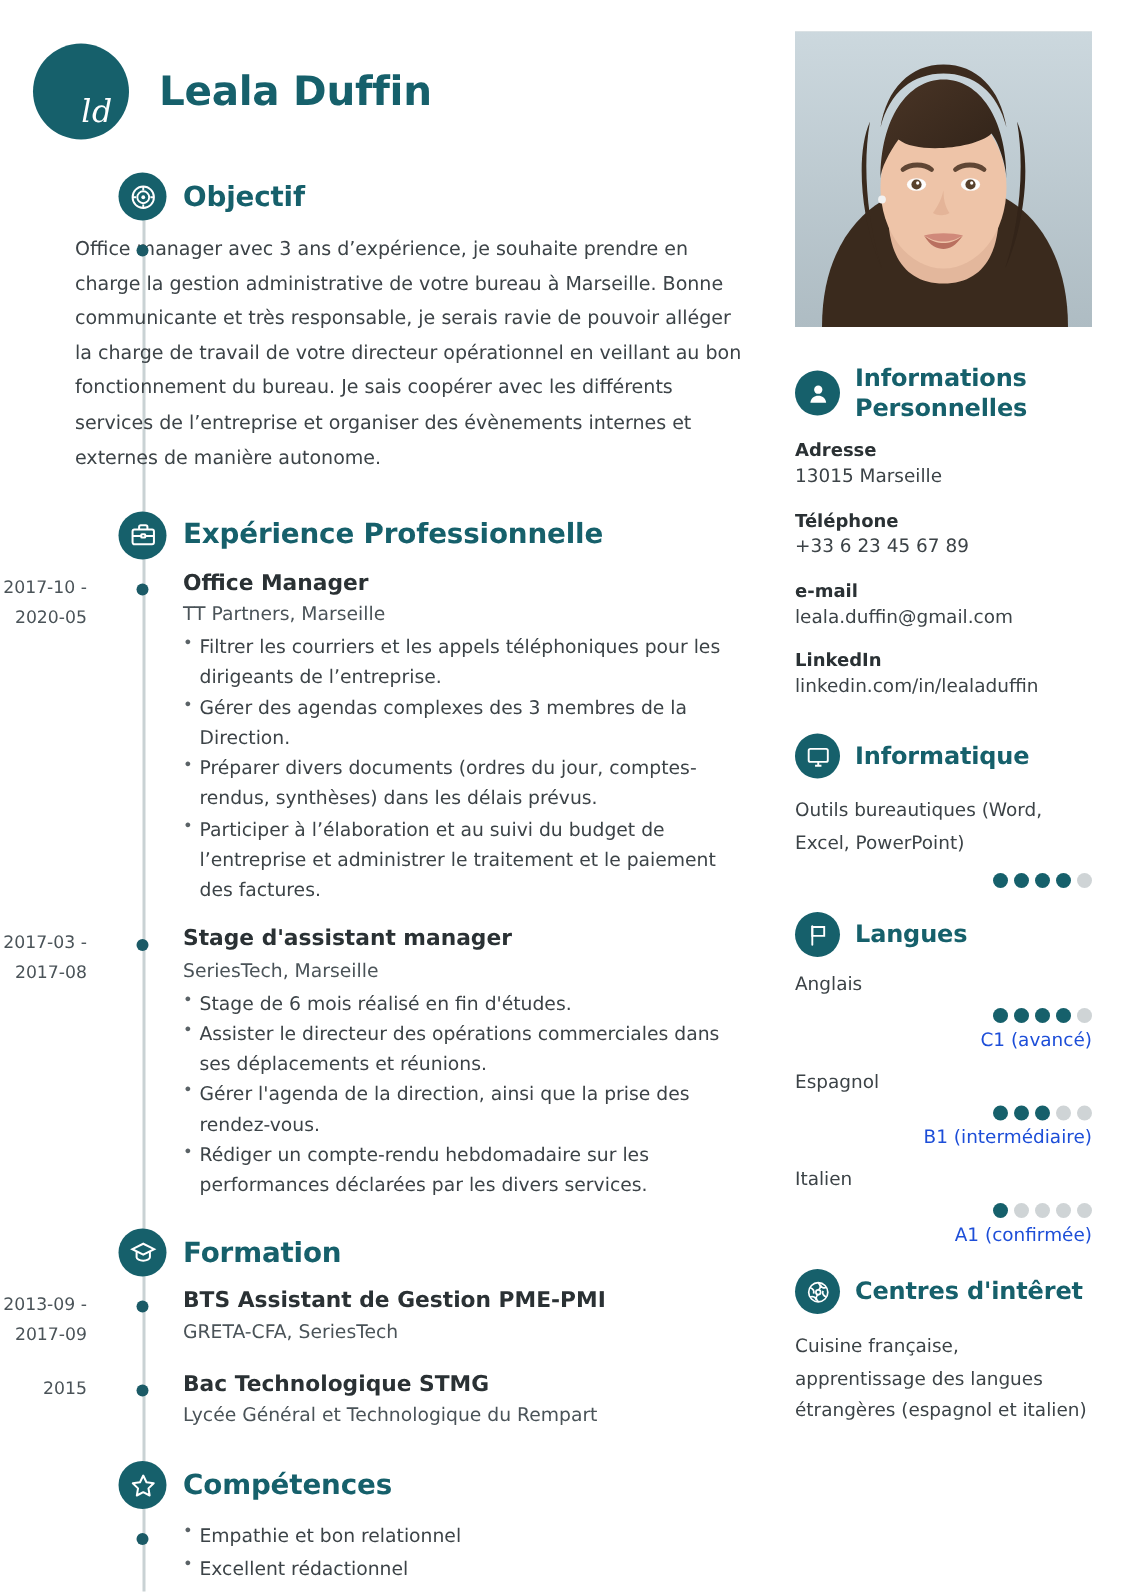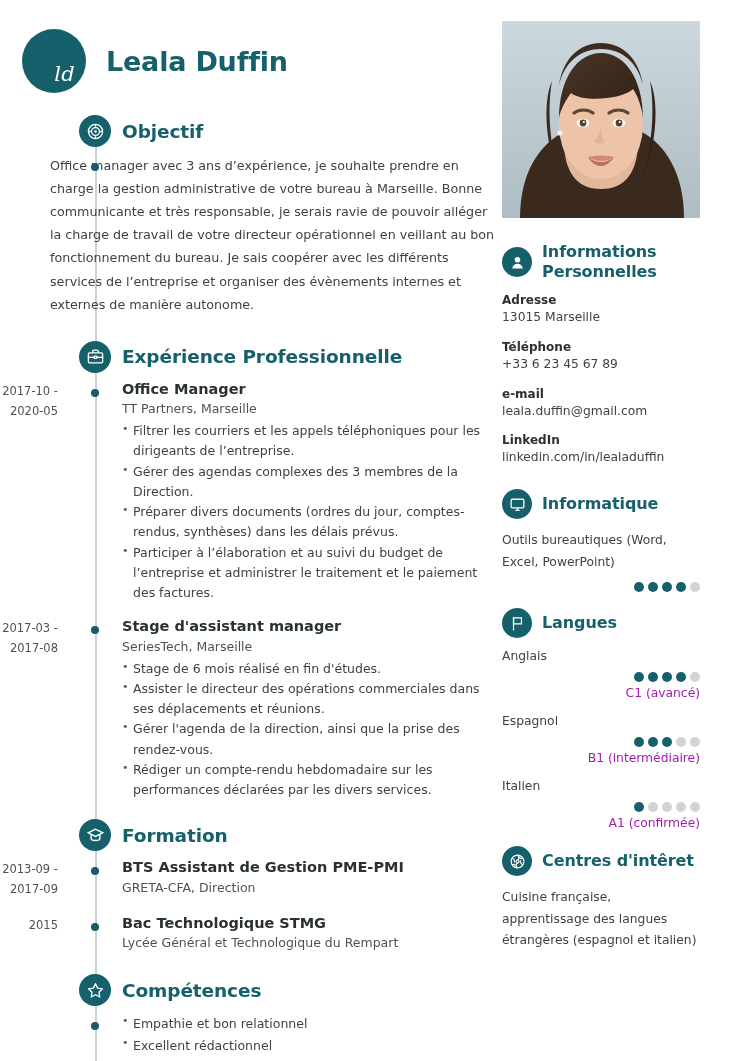--- a/index.html
+++ b/index.html
@@ -182,21 +182,21 @@
     color: #5a6266;
     font-size: 11px;
   }
 
   .sec-gap { height: 16px; }
   .sec-gap-sm { height: 6px; }
 
   
   .right-col {
     position: absolute;
-    left: 492px; top: 0;
+    left: 520px; top: 0;
     width: 230px; height: 771px;
     padding: 21px 22px 0 10px;
   }
   .photo {
     width: 198px; height: 197px;
     background: #b9c6cc;
     position: relative;
     overflow: hidden;
     margin-bottom: 24px;
   }
@@ -249,21 +249,21 @@
     display: flex;
     justify-content: flex-end;
     gap: 4px;
     margin-top: 9px;
   }
   .dot { width: 10px; height: 10px; border-radius: 50%; background: #cfd4d6; }
   .dot.on { background: #16606b; }
   .level-label {
     text-align: right;
     font-size: 12.3px;
-    color: #a21caf;
+    color: #1d4ed8;
     margin-top: 4px;
   }
   .lang-name {
     font-size: 12.3px;
     color: #3c4347;
   }
   .lang-row { margin-bottom: 14px; }
 </style>
 </head>
 <body>
@@ -363,21 +363,21 @@
       </div>
 
       <div class="entry">
         <div class="entry-dates">
           <span class="dl">2013-09 -</span>
           <span class="dl">2017-09</span>
         </div>
         <div class="entry-dot"></div>
         <div class="entry-body">
           <div class="entry-title">BTS Assistant de Gestion PME-PMI</div>
-          <div class="entry-sub">GRETA-CFA, Direction</div>
+          <div class="entry-sub">GRETA-CFA, SeriesTech</div>
         </div>
       </div>
 
       <div class="entry">
         <div class="entry-dates">
           <span class="dl">2015</span>
         </div>
         <div class="entry-dot"></div>
         <div class="entry-body">
           <div class="entry-title">Bac Technologique STMG</div>

